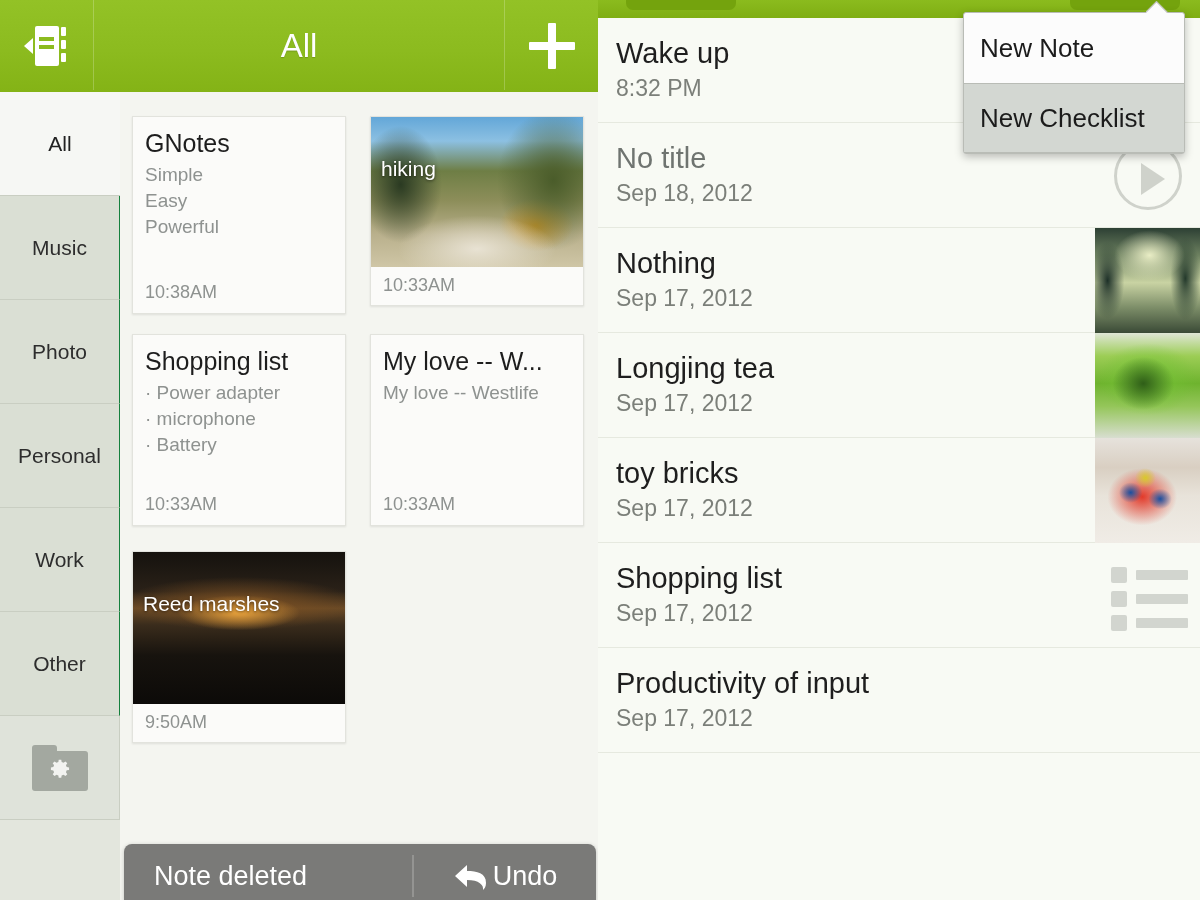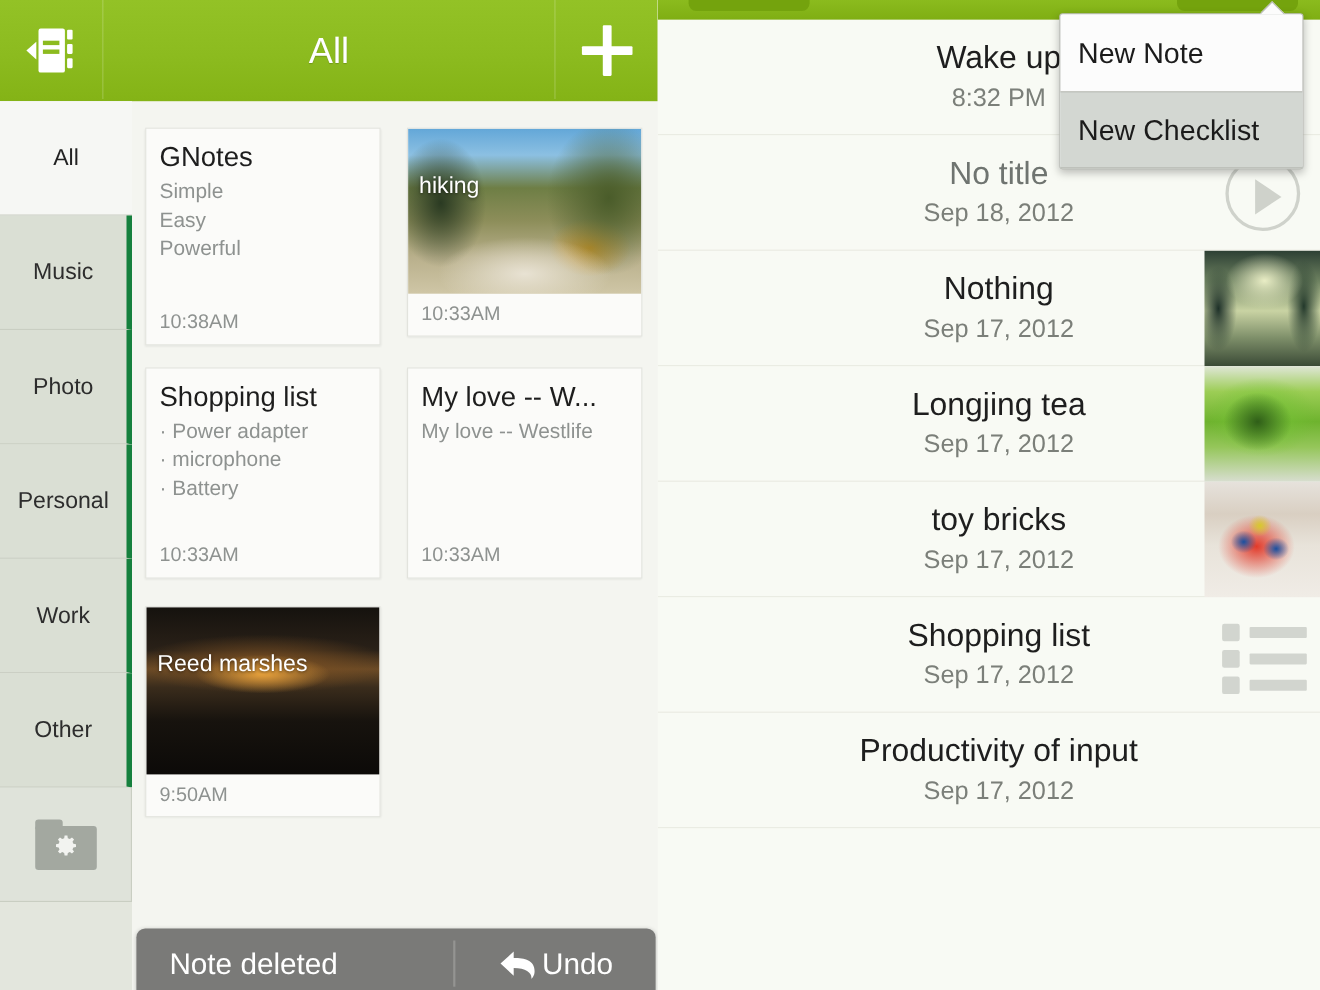--- a/index.html
+++ b/index.html
@@ -81,21 +81,21 @@
     position: absolute; left: 0; top: 0;
     width: 120px; height: 808px;
     background: #e3e6dd;
   }
   .side-item {
     height: 104px;
     display: flex; align-items: center; justify-content: center;
     font-size: 21px; color: #2d2d2d;
     background: #dadfd4;
     border-bottom: 1px solid #c9cec2;
-    border-right: 5px solid #15803d;
+    border-right: 1px solid #15803d;
     cursor: pointer;
   }
   .side-item.active {
     background: #f6f7f4;
     border-right: none;
     color: #222;
   }
   .side-settings {
     height: 104px;
     display: flex; align-items: center; justify-content: center;
@@ -176,21 +176,20 @@
       radial-gradient(ellipse 70% 22% at 50% 34%, #7a4f22 0%, rgba(122,79,34,0) 80%),
       linear-gradient(to bottom, #15120e 0%, #2a2118 26%, #6a4a26 37%, #3a2c1c 48%, #17130e 68%, #0c0a08 100%);
   }
 
   
   .right-pane {
     position: absolute; left: 598px; top: 0;
     width: 602px; height: 900px;
     background: #f7faf3;
     overflow: hidden;
-    text-align: center;
   }
   .right-topstrip {
     position: relative;
     height: 18px; width: 602px;
     background: linear-gradient(to bottom, #8bbb1e 0%, #7fae13 100%);
   }
   .strip-btn {
     position: absolute; top: -12px;
     height: 22px; width: 110px;
     background: #74a30d; border-radius: 7px;

